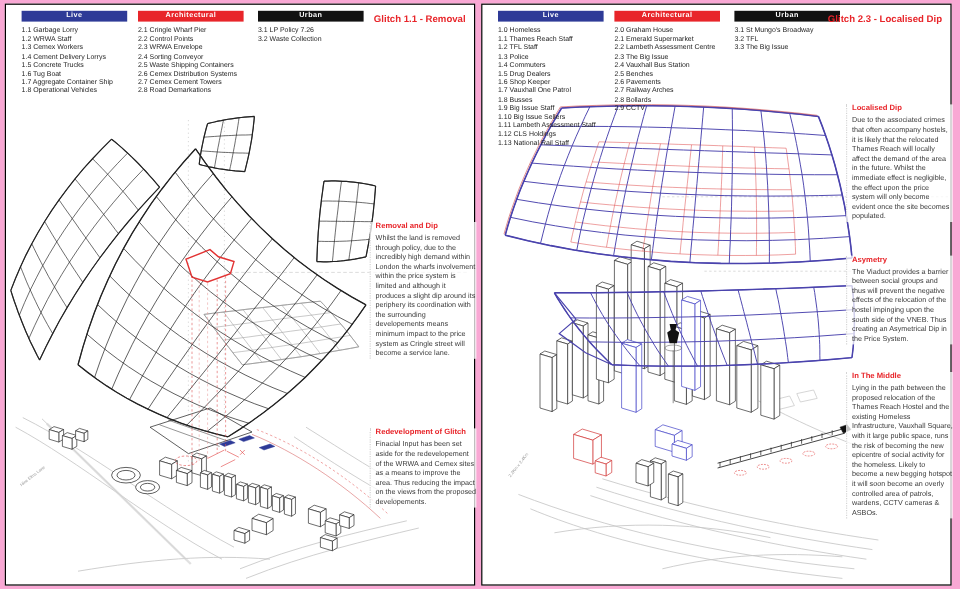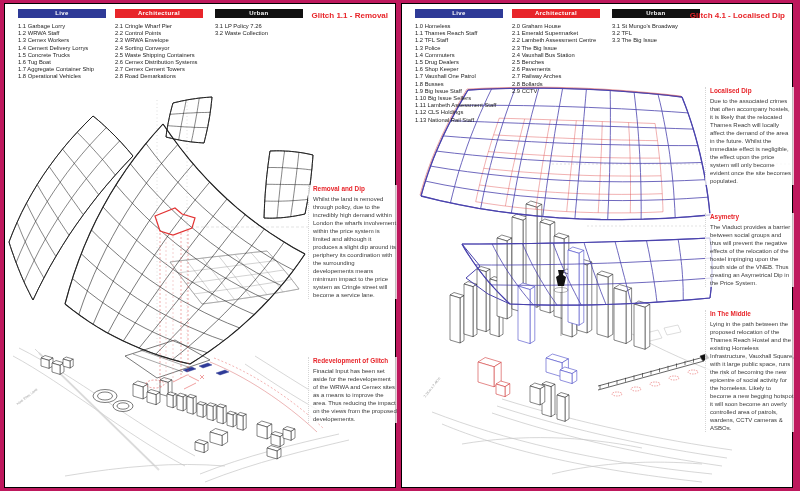--- a/index.html
+++ b/index.html
@@ -1,16 +1,16 @@
 <!DOCTYPE html>
 <html><head>
 <meta charset="utf-8">
 <style>
   html,body{margin:0;padding:0;background:#fff;}
-  .canvas{position:relative;width:800px;height:491px;background:#be185d;overflow:hidden;
+  .canvas{position:relative;width:800px;height:491px;background:#f9a8d4;overflow:hidden;
           font-family:"Liberation Sans",sans-serif;}
   .page{position:absolute;top:3px;width:390px;height:483px;border:1px solid #000;background:#fff;}
   #page0{left:4px;}
   #page1{left:401px;}
   .col{position:absolute;top:5px;width:92px;}
   .c1{left:13px;} .c2{left:110px;} .c3{left:210px;}
   .bar{height:9px;width:88px;color:#fff;font-size:6px;font-weight:bold;text-align:center;
        line-height:9.5px;letter-spacing:.4px;}
   ul.items{list-style:none;margin:5px 0 0 0;padding:0;font-size:5.8px;line-height:7.2px;
        color:#1d1d1d;white-space:nowrap;}
@@ -360,21 +360,21 @@
         </ul>
     </div>
     <div class="col c3">
       <div class="bar bar-urban" style="background: rgb(17, 17, 17);">Urban</div>
       <ul class="items">
           <li>3.1 St Mungo's Broadway</li>
           <li>3.2 TFL</li>
           <li>3.3 The Big Issue</li>
         </ul>
     </div>
-    <div class="page-title title-red" style="color: rgb(232, 37, 42);">Glitch 4.1 - Localised Dip</div>
+    <div class="page-title title-red" style="color: rgb(232, 37, 42);">Glitch 2.3 - Localised Dip</div>
 
     <div class="note n-localised">
       <h4 class="title-red" style="color: rgb(232, 37, 42);">Localised Dip</h4>
       <p>Due to the associated crimes that often accompany hostels, it is likely that the relocated Thames Reach will locally affect the demand of the area in the future. Whilst the immediate effect is negligible, the effect upon the price system will only become evident once the site becomes populated.</p>
     </div>
     <div class="note n-asym">
       <h4 class="title-red" style="color: rgb(232, 37, 42);">Asymetry</h4>
       <p>The Viaduct provides a barrier between social groups and thus will prevent the negative effects of the relocation of the hostel impinging upon the south side of the VNEB. Thus creating an Asymetrical Dip in the Price System.</p>
     </div>
     <div class="note n-middle">

